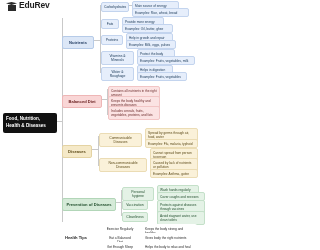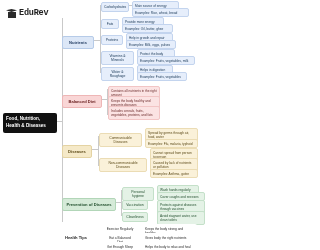--- a/index.html
+++ b/index.html
@@ -5,21 +5,21 @@
   * { box-sizing: border-box; margin: 0; padding: 0; }
   html, body {
     width: 210px; height: 250px;
     background: #ffffff;
     font-family: "Liberation Sans", sans-serif;
     overflow: hidden;
   }
   #root { position: relative; width: 210px; height: 250px; background: #fff; }
 
   
-  .logo { position: absolute; left: 6px; top: 7px; display: flex; align-items: center; gap: 2px; font-family: Liberation Mono, monospace; }
+  .logo { position: absolute; left: 6px; top: 0; display: flex; gap: 2px; }
   .logo-cap { width: 11px; height: 11px; position: relative; }
   .logo-cap .brim {
     position: absolute; left: 0; top: 2px; width: 11px; height: 3px;
     background: #2b2b2b; clip-path: polygon(0 40%, 50% 0, 100% 40%, 50% 100%);
   }
   .logo-cap .body {
     position: absolute; left: 1.5px; top: 4.5px; width: 8px; height: 6px;
     background: #2b2b2b;
   }
   .logo-text { font-size: 8.5px; font-weight: bold; color: #1f1f1f; letter-spacing: -0.2px; }

